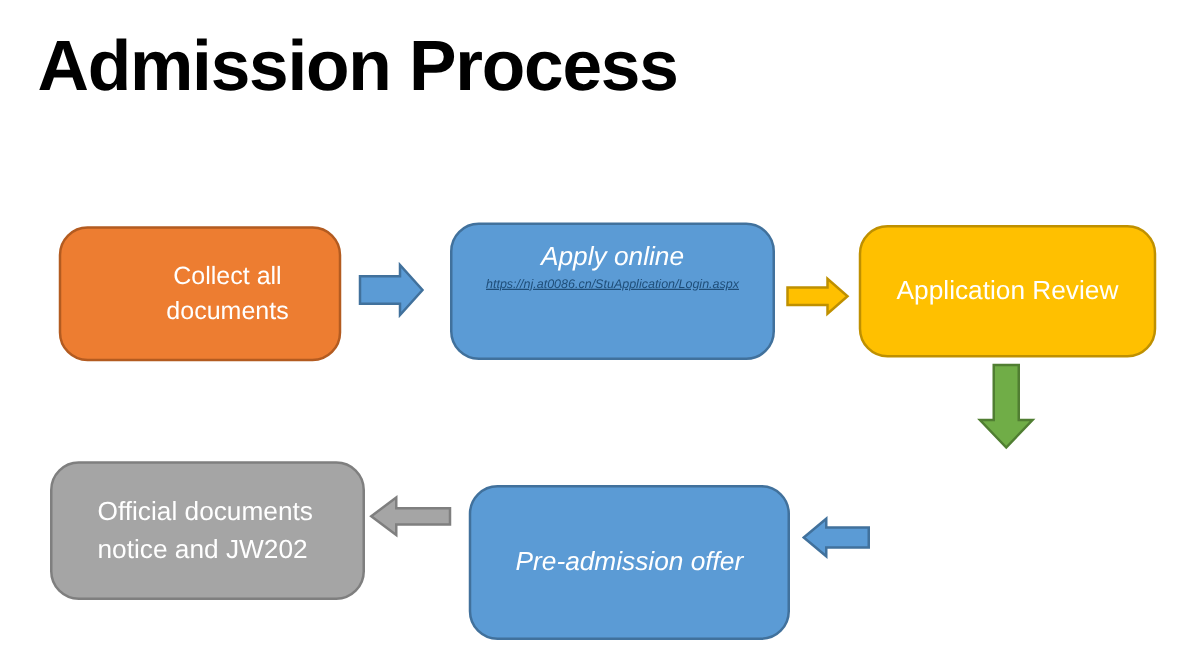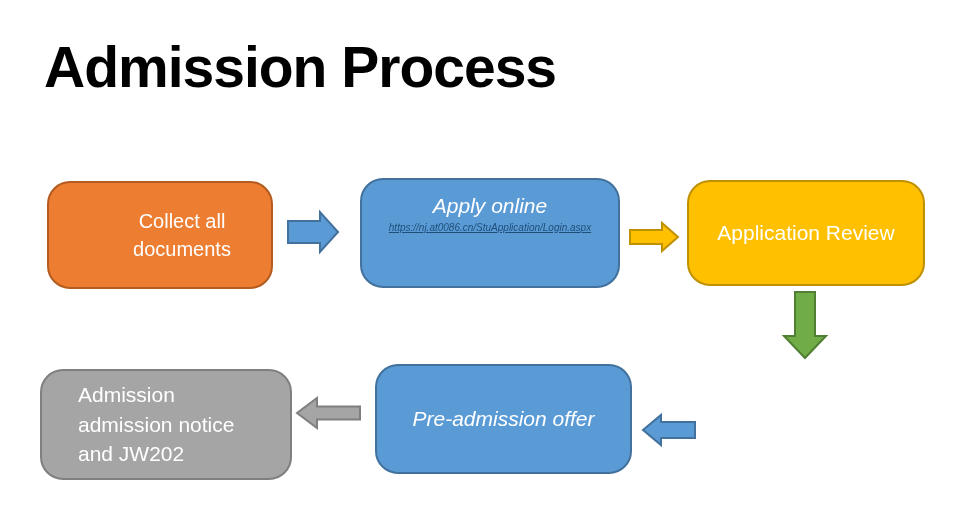--- a/index.html
+++ b/index.html
@@ -8,21 +8,21 @@
     background: #ffffff;
     font-family: "Liberation Sans", sans-serif;
     position: relative;
     overflow: hidden;
   }
   .canvas { position: absolute; inset: 0; }
 
   .title {
     position: absolute;
     left: 28px; top: 18px;
-    margin: 16px;
+    margin: 2px;
     font-size: 57px;
     font-weight: bold;
     color: #000000;
     letter-spacing: -1px;
     white-space: nowrap;
   }
 
   .box {
     position: absolute;
     border-radius: 23px;
@@ -43,21 +43,21 @@
   .box.orange { background: var(--c-orange); border-color: var(--c-orange-dark); }
   .box.blue   { background: var(--c-blue);   border-color: var(--c-blue-dark); font-style: italic; }
   .box.yellow { background: var(--c-yellow); border-color: var(--c-yellow-dark); justify-content: center; }
   .box.green  { background: var(--c-green);  border-color: var(--c-green-dark); }
   .box.gray   { background: var(--c-gray);   border-color: var(--c-gray-dark); }
 
   #box-collect { left: 47px;  top: 181px; width: 226px; height: 108px; padding-left: 44px; }
   #box-apply   { left: 360px; top: 178px; width: 260px; height: 110px; justify-content: flex-start; padding-top: 10px; }
   #box-review  { left: 687px; top: 180px; width: 238px; height: 106px; }
   #box-test    { left: 700px; top: 368px; width: 241px; height: 109px; }
-  #box-offer   { left: 375px; top: 364px; width: 257px; height: 110px; }
+  #box-offer   { left: 375px; top: 388px; width: 257px; height: 124px; }
   #box-notice  { left: 40px;  top: 369px; width: 252px; height: 111px; align-items: flex-start; text-align: left; padding-left: 36px; }
 
   #box-collect .box-label { max-width: 140px; }
   #box-test .box-label, #box-offer .box-label, #box-review .box-label { font-size: 21px; white-space: nowrap; }
   #box-notice .box-label { font-size: 21px; max-width: 195px; }
 
   .apply-title {
     color: #ffffff;
     font-size: 21px;
     line-height: 1.5;
@@ -127,16 +127,16 @@
 
   <div class="box blue" id="box-offer">
     <span class="box-label">Pre-admission offer</span>
   </div>
 
   <svg class="arrow" id="arrow-5" width="63" height="30" viewBox="0 0 63 30">
     <polygon class="fill-gray" points="63,8.5 20,8.5 20,0 0,15 20,30 20,21.5 63,21.5"></polygon>
   </svg>
 
   <div class="box gray" id="box-notice">
-    <span class="box-label">Admission admission notice and JW202</span>
+    <span class="box-label">Official documents notice and JW202</span>
   </div>
 
 </div>
 
 </body></html>

